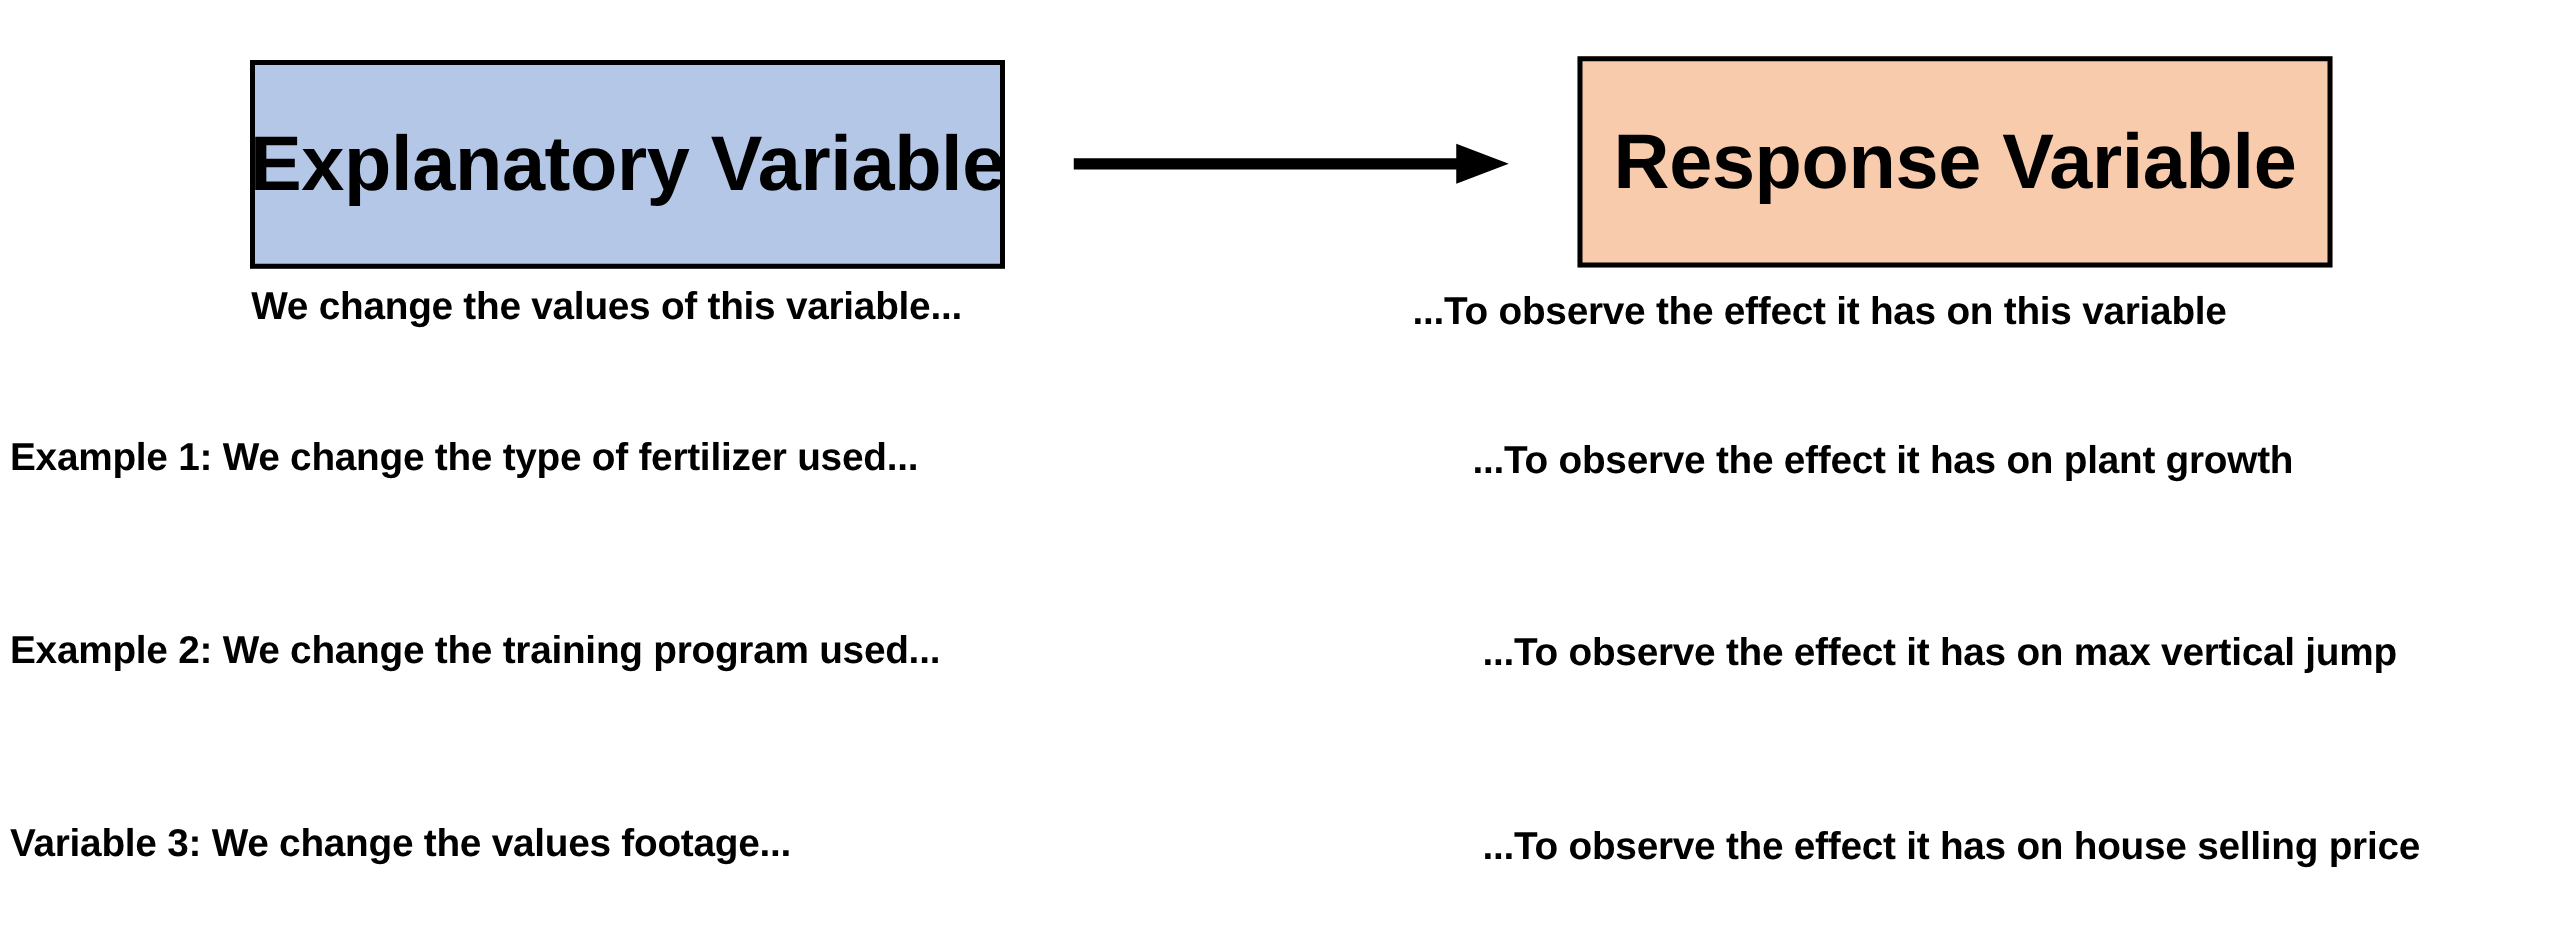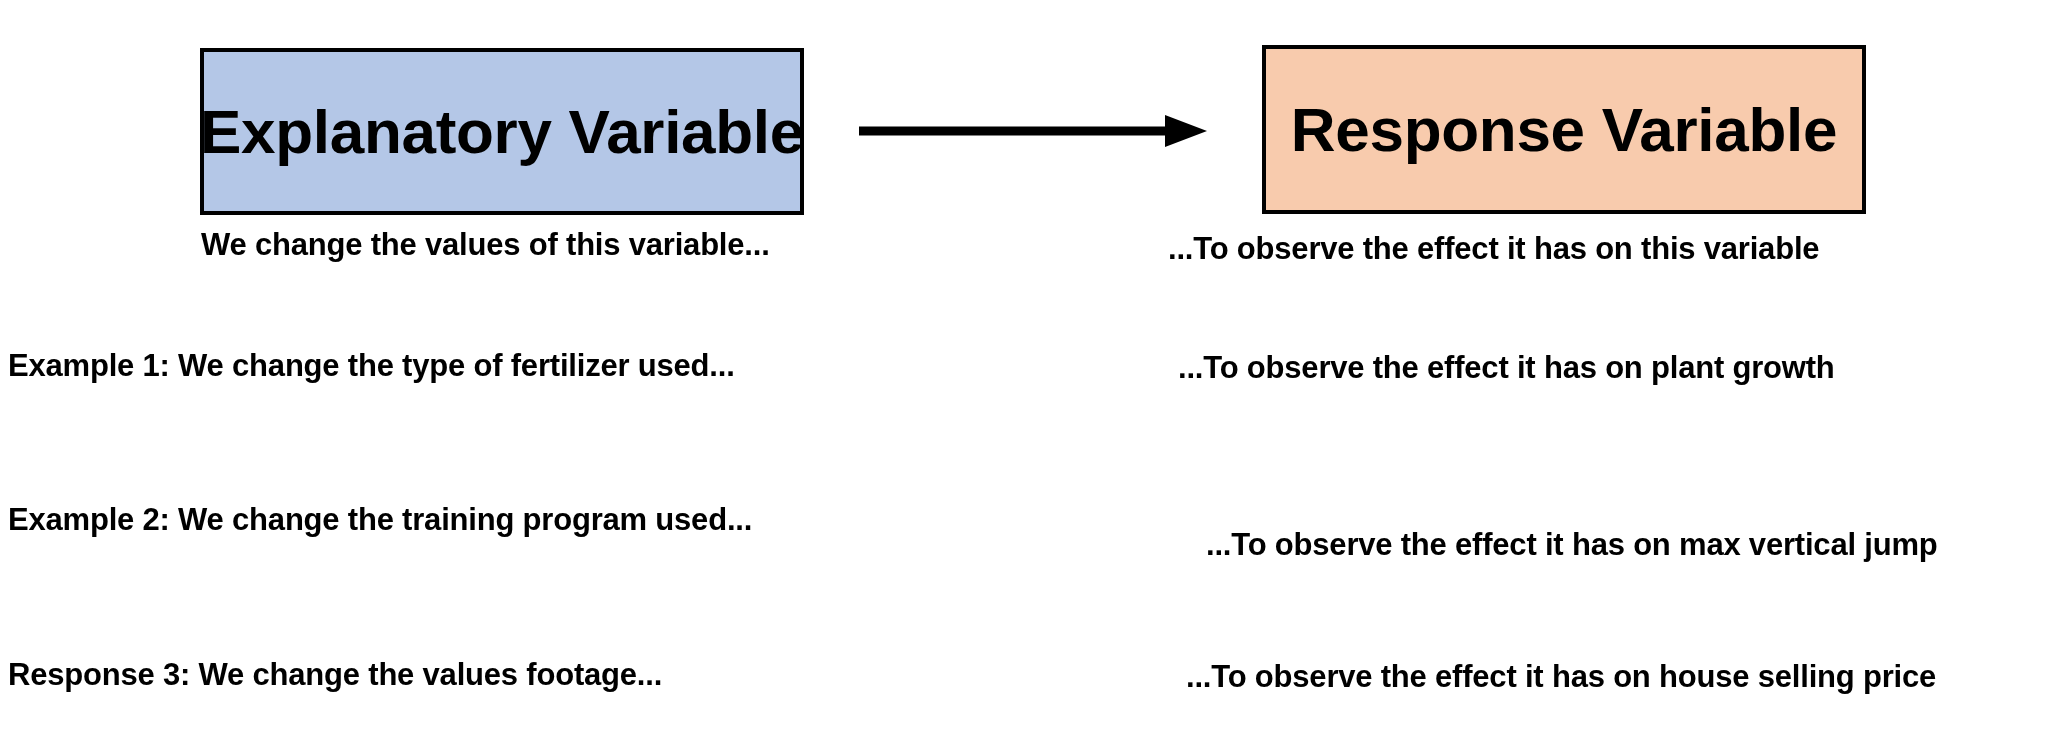--- a/index.html
+++ b/index.html
@@ -68,27 +68,27 @@
     white-space: nowrap;
     line-height: 1.1;
     letter-spacing: -0.2px;
   }
   .row-label {
     text-decoration-thickness: 3px;
     text-underline-offset: 4px;
   }
 
   #caption-left   { left: 201px;  top: 228px; text-align: center; }
-  #caption-right  { left: 1168px; top: 232px; }
+  #caption-right  { left: 1130px; top: 232px; }
 
   #ex1-left       { left: 8px;    top: 349px; }
   #ex1-right      { left: 1178px; top: 351px; }
 
   #ex2-left       { left: 8px;    top: 503px; }
-  #ex2-right      { left: 1186px; top: 528px; margin-left: 20px; }
+  #ex2-right      { left: 1186px; top: 505px; }
 
   #ex3-left       { left: 8px;    top: 658px; }
   #ex3-right      { left: 1186px; top: 660px; }
 </style>
 </head>
 <body>
 
 <div id="canvas">
 
   <div class="var-box" id="explanatory-box">
@@ -112,17 +112,17 @@
     <span class="row-label">Example 1: </span><span>We change the type of fertilizer used...</span>
   </div>
   <div class="caption" id="ex1-right">...To observe the effect it has on plant growth</div>
 
   <div class="caption" id="ex2-left">
     <span class="row-label">Example 2: </span><span>We change the training program used...</span>
   </div>
   <div class="caption" id="ex2-right">...To observe the effect it has on max vertical jump</div>
 
   <div class="caption" id="ex3-left">
-    <span class="row-label">Response 3: </span><span>We change the values footage...</span>
+    <span class="row-label">Variable 3: </span><span>We change the values footage...</span>
   </div>
   <div class="caption" id="ex3-right">...To observe the effect it has on house selling price</div>
 
 </div>
 
 </body></html>

